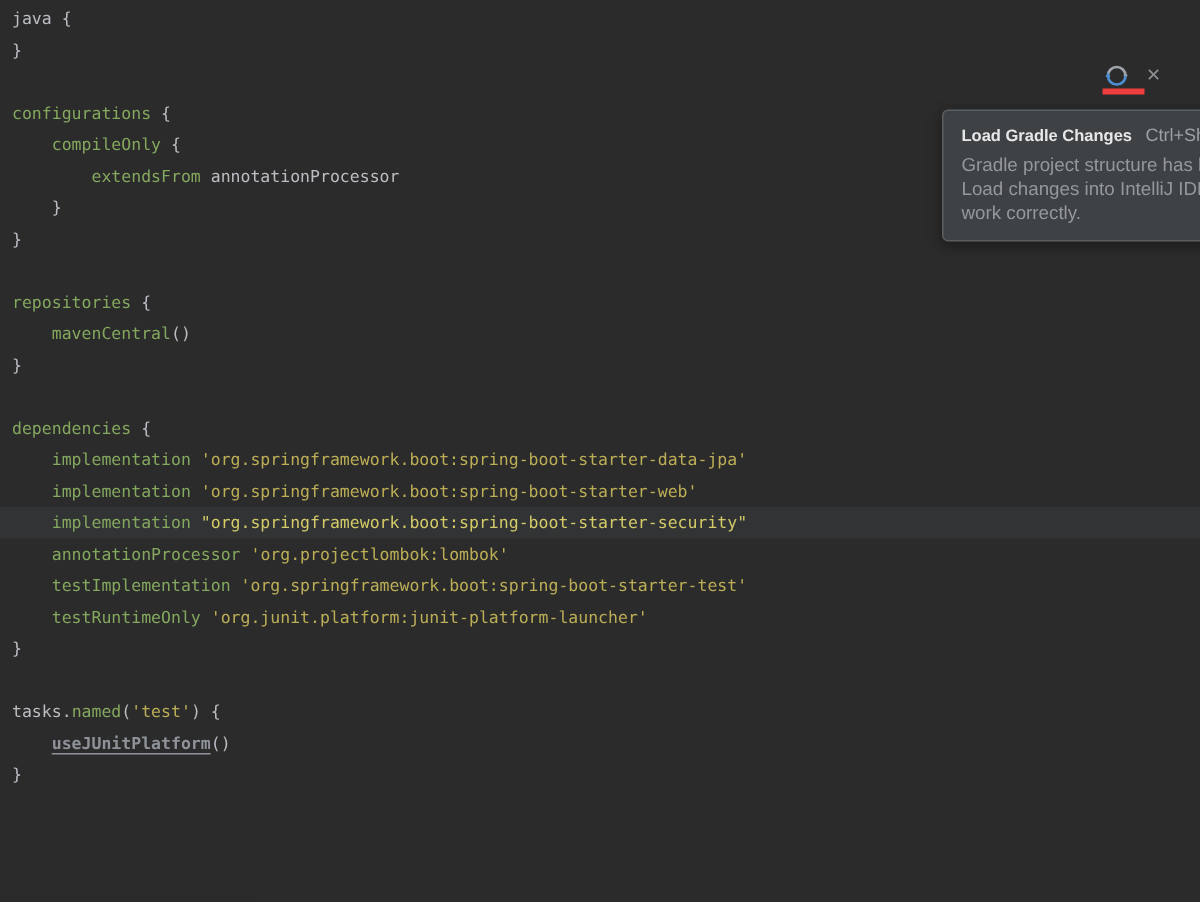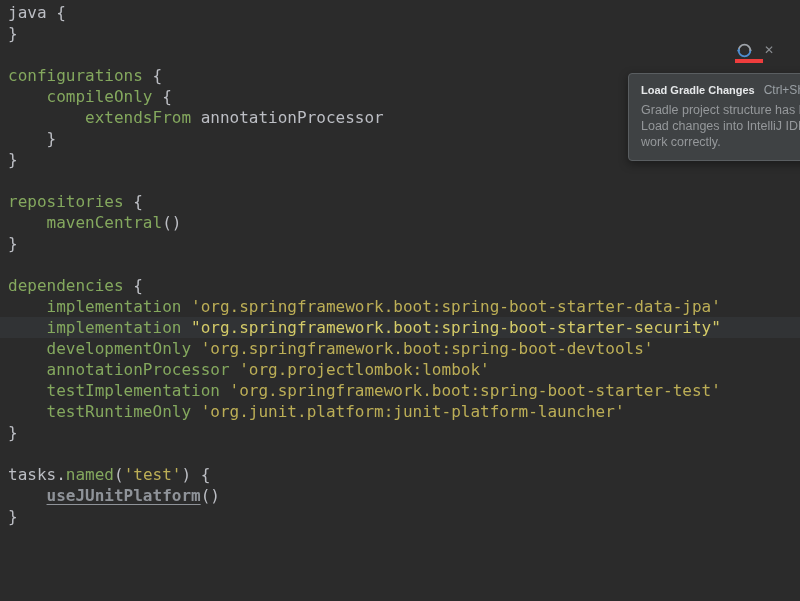--- a/index.html
+++ b/index.html
@@ -10,21 +10,21 @@
     background: var(--bg, #2b2b2b);
     font-family: "Liberation Sans", "DejaVu Sans", sans-serif;
   }
   .screen { position: absolute; inset: 0; }
 
   
   .editor {
     position: absolute; inset: 0;
     padding: 2px 0 0 8px;
     font-family: "DejaVu Sans Mono", "Liberation Mono", monospace;
-    font-size: 16px;
+    font-size: 11px;
     line-height: 21px;
   }
   .line { height: 21px; white-space: pre; }
   .line.hl {
     background: var(--caret, #313335);
     margin-left: -8px; padding-left: 8px; width: 800px;
   }
   .t-p  { color: var(--c-p, #bcbec4); }
   .t-m  { color: var(--c-m, #84a85e); }
   .t-s  { color: var(--c-s, #bcae56); }
@@ -76,22 +76,22 @@
       <div class="line"><span class="t-p">        </span><span class="t-m">extendsFrom</span><span class="t-p"> </span><span class="t-p">annotationProcessor</span></div>
       <div class="line"><span class="t-p">    }</span></div>
       <div class="line"><span class="t-p">}</span></div>
       <div class="line"></div>
       <div class="line"><span class="t-m">repositories</span><span class="t-p"> {</span></div>
       <div class="line"><span class="t-p">    </span><span class="t-m">mavenCentral</span><span class="t-p">()</span></div>
       <div class="line"><span class="t-p">}</span></div>
       <div class="line"></div>
       <div class="line"><span class="t-m">dependencies</span><span class="t-p"> {</span></div>
       <div class="line"><span class="t-p">    </span><span class="t-m">implementation</span><span class="t-p"> </span><span class="t-s">'org.springframework.boot:spring-boot-starter-data-jpa'</span></div>
+      <div class="line"><span class="t-p">    </span><span class="t-m">implementation</span><span class="t-p"> </span><span class="t-s">'org.springframework.boot:spring-boot-starter-web'</span></div>
       <div class="line hl"><span class="t-p">    </span><span class="t-m">implementation</span><span class="t-p"> </span><span class="t-sb">"org.springframework.boot:spring-boot-starter-security"</span></div>
-      <div class="line"><span class="t-p">    </span><span class="t-m">developmentOnly</span><span class="t-p"> </span><span class="t-s">'org.springframework.boot:spring-boot-devtools'</span></div>
       <div class="line"><span class="t-p">    </span><span class="t-m">annotationProcessor</span><span class="t-p"> </span><span class="t-s">'org.projectlombok:lombok'</span></div>
       <div class="line"><span class="t-p">    </span><span class="t-m">testImplementation</span><span class="t-p"> </span><span class="t-s">'org.springframework.boot:spring-boot-starter-test'</span></div>
       <div class="line"><span class="t-p">    </span><span class="t-m">testRuntimeOnly</span><span class="t-p"> </span><span class="t-s">'org.junit.platform:junit-platform-launcher'</span></div>
       <div class="line"><span class="t-p">}</span></div>
       <div class="line"></div>
       <div class="line"><span class="t-p">tasks</span><span class="t-p">.</span><span class="t-m">named</span><span class="t-p">(</span><span class="t-s">'test'</span><span class="t-p">) {</span></div>
       <div class="line"><span class="t-p">    </span><span class="t-u">useJUnitPlatform</span><span class="t-p">()</span></div>
       <div class="line"><span class="t-p">}</span></div>
     </div>
 

